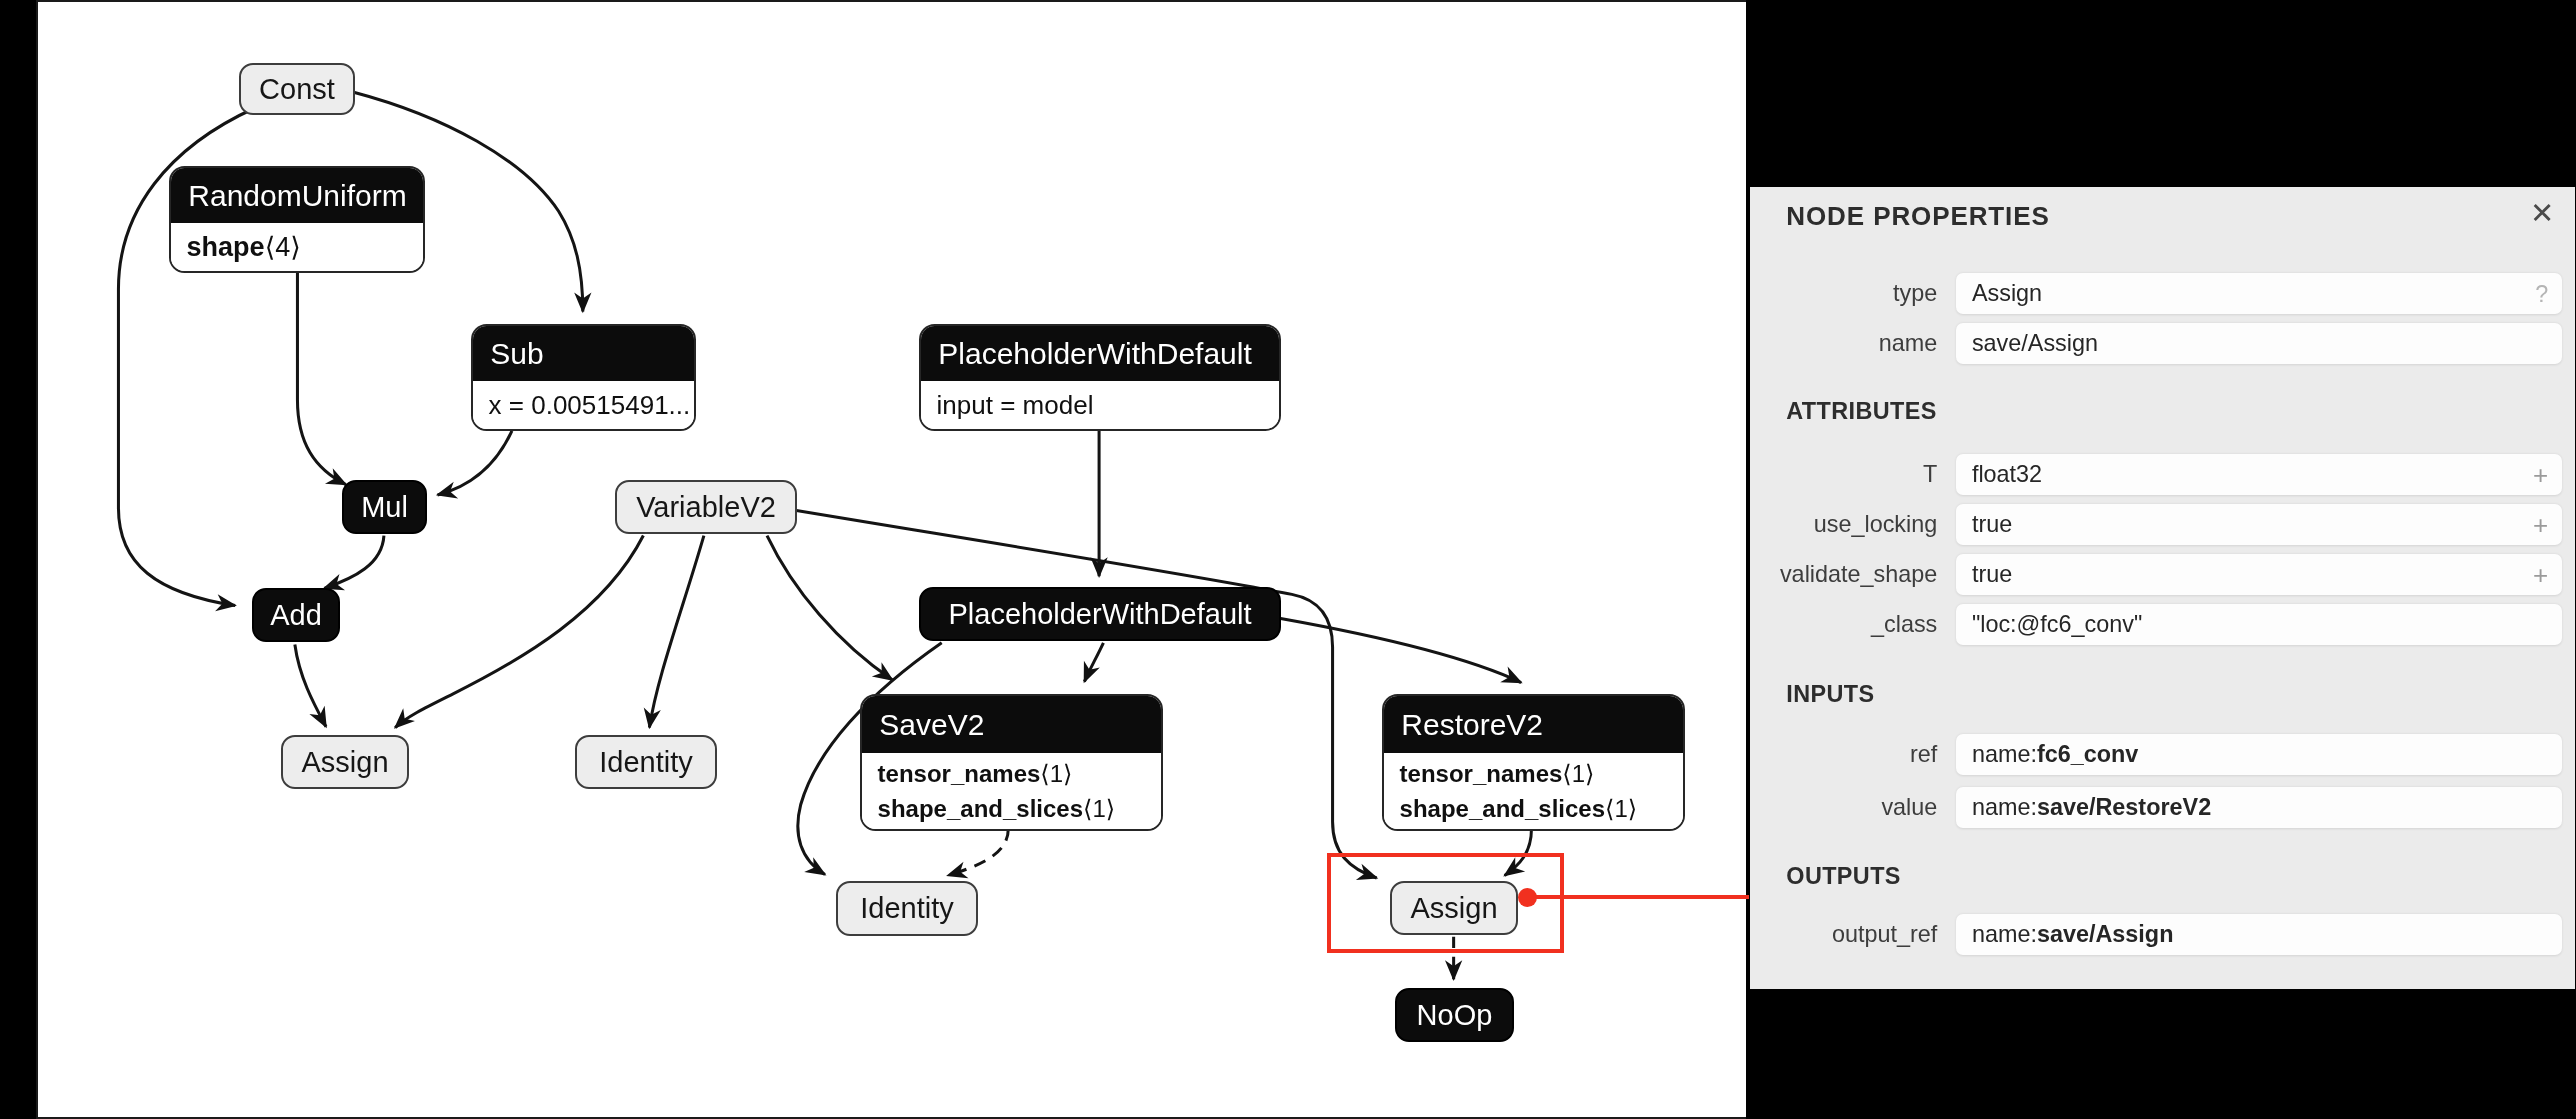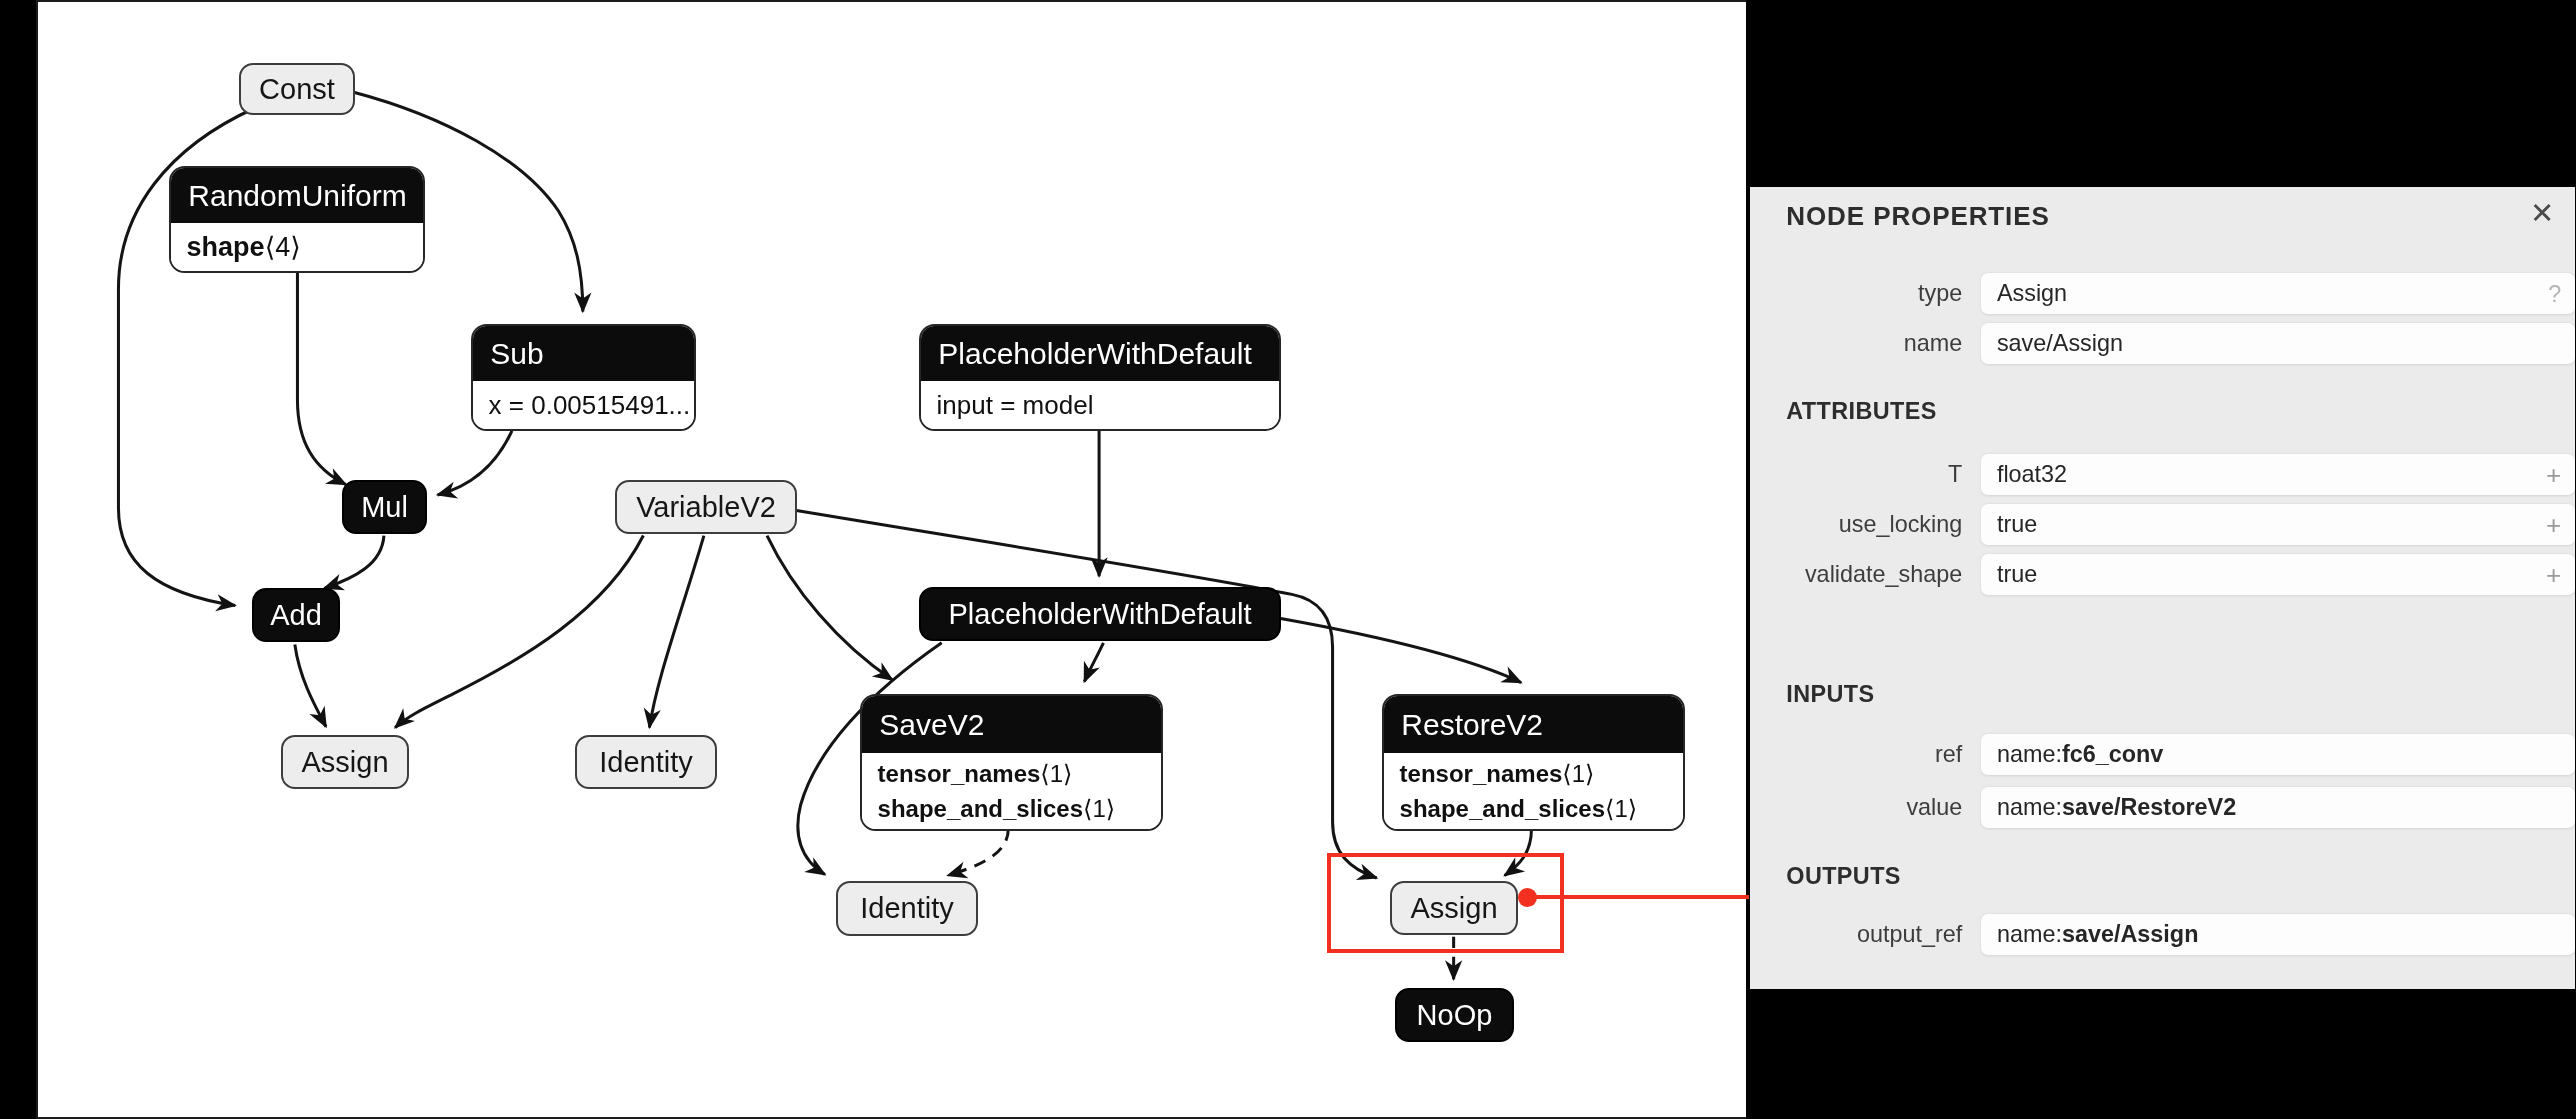--- a/index.html
+++ b/index.html
@@ -35,21 +35,21 @@
 
   
   .right-col{position:absolute;left:1746px;top:0;width:830px;height:1119px;background:#000;}
   .props-panel{position:absolute;left:4.3px;top:187px;width:825px;height:802px;background:#ebebeb;}
   .panel-title{position:absolute;left:36px;top:14px;font-size:26px;font-weight:bold;
                color:#2d2d2d;letter-spacing:0.9px;}
   .close-btn{position:absolute;right:21px;top:8.7px;font-size:29px;color:#4a4a4a;cursor:pointer;}
   .section-h{position:absolute;left:36px;font-size:23.4px;font-weight:bold;color:#2d2d2d;
              letter-spacing:0.4px;}
   .prow{position:absolute;left:0;width:100%;height:41px;display:flex;align-items:center;}
-  .plabel{width:187px;text-align:right;font-size:23.4px;color:#3d3d3d;flex:none;margin-left:25px;}
+  .plabel{width:187px;text-align:right;font-size:23.4px;color:#3d3d3d;flex:none;}
   .pfield{margin-left:19px;width:606px;height:41px;background:#fdfdfd;border-radius:7px;
           box-shadow:0 0.9px 2.6px rgba(0,0,0,0.10);display:flex;align-items:center;
           padding:0 15.6px;box-sizing:border-box;font-size:23.4px;color:#262626;position:relative;
           white-space:nowrap;}
   .pfield .bold{font-weight:bold;}
   .field-icon{position:absolute;right:14px;top:50%;transform:translateY(-50%);
               color:#9a9a9a;font-size:26px;cursor:pointer;}
   .help{color:#b5b5b5;font-size:23.4px;}
 </style>
 </head>
@@ -226,20 +226,26 @@
     </div>
 
     <div class="prow" style="top:367px;">
       <div class="plabel">validate_shape</div>
       <div class="pfield">
         <span>true</span>
         <span class="field-icon">+</span>
       </div>
     </div>
 
+    <div class="prow" style="top:417px;">
+      <div class="plabel">_class</div>
+      <div class="pfield">
+        <span>"loc:@fc6_conv"</span>
+      </div>
+    </div>
 
     <div class="section-h" style="top:494px;">INPUTS</div>
 
     <div class="prow" style="top:547px;">
       <div class="plabel">ref</div>
       <div class="pfield">
         <span>name: </span>
         <span class="bold">fc6_conv</span>
       </div>
     </div>

